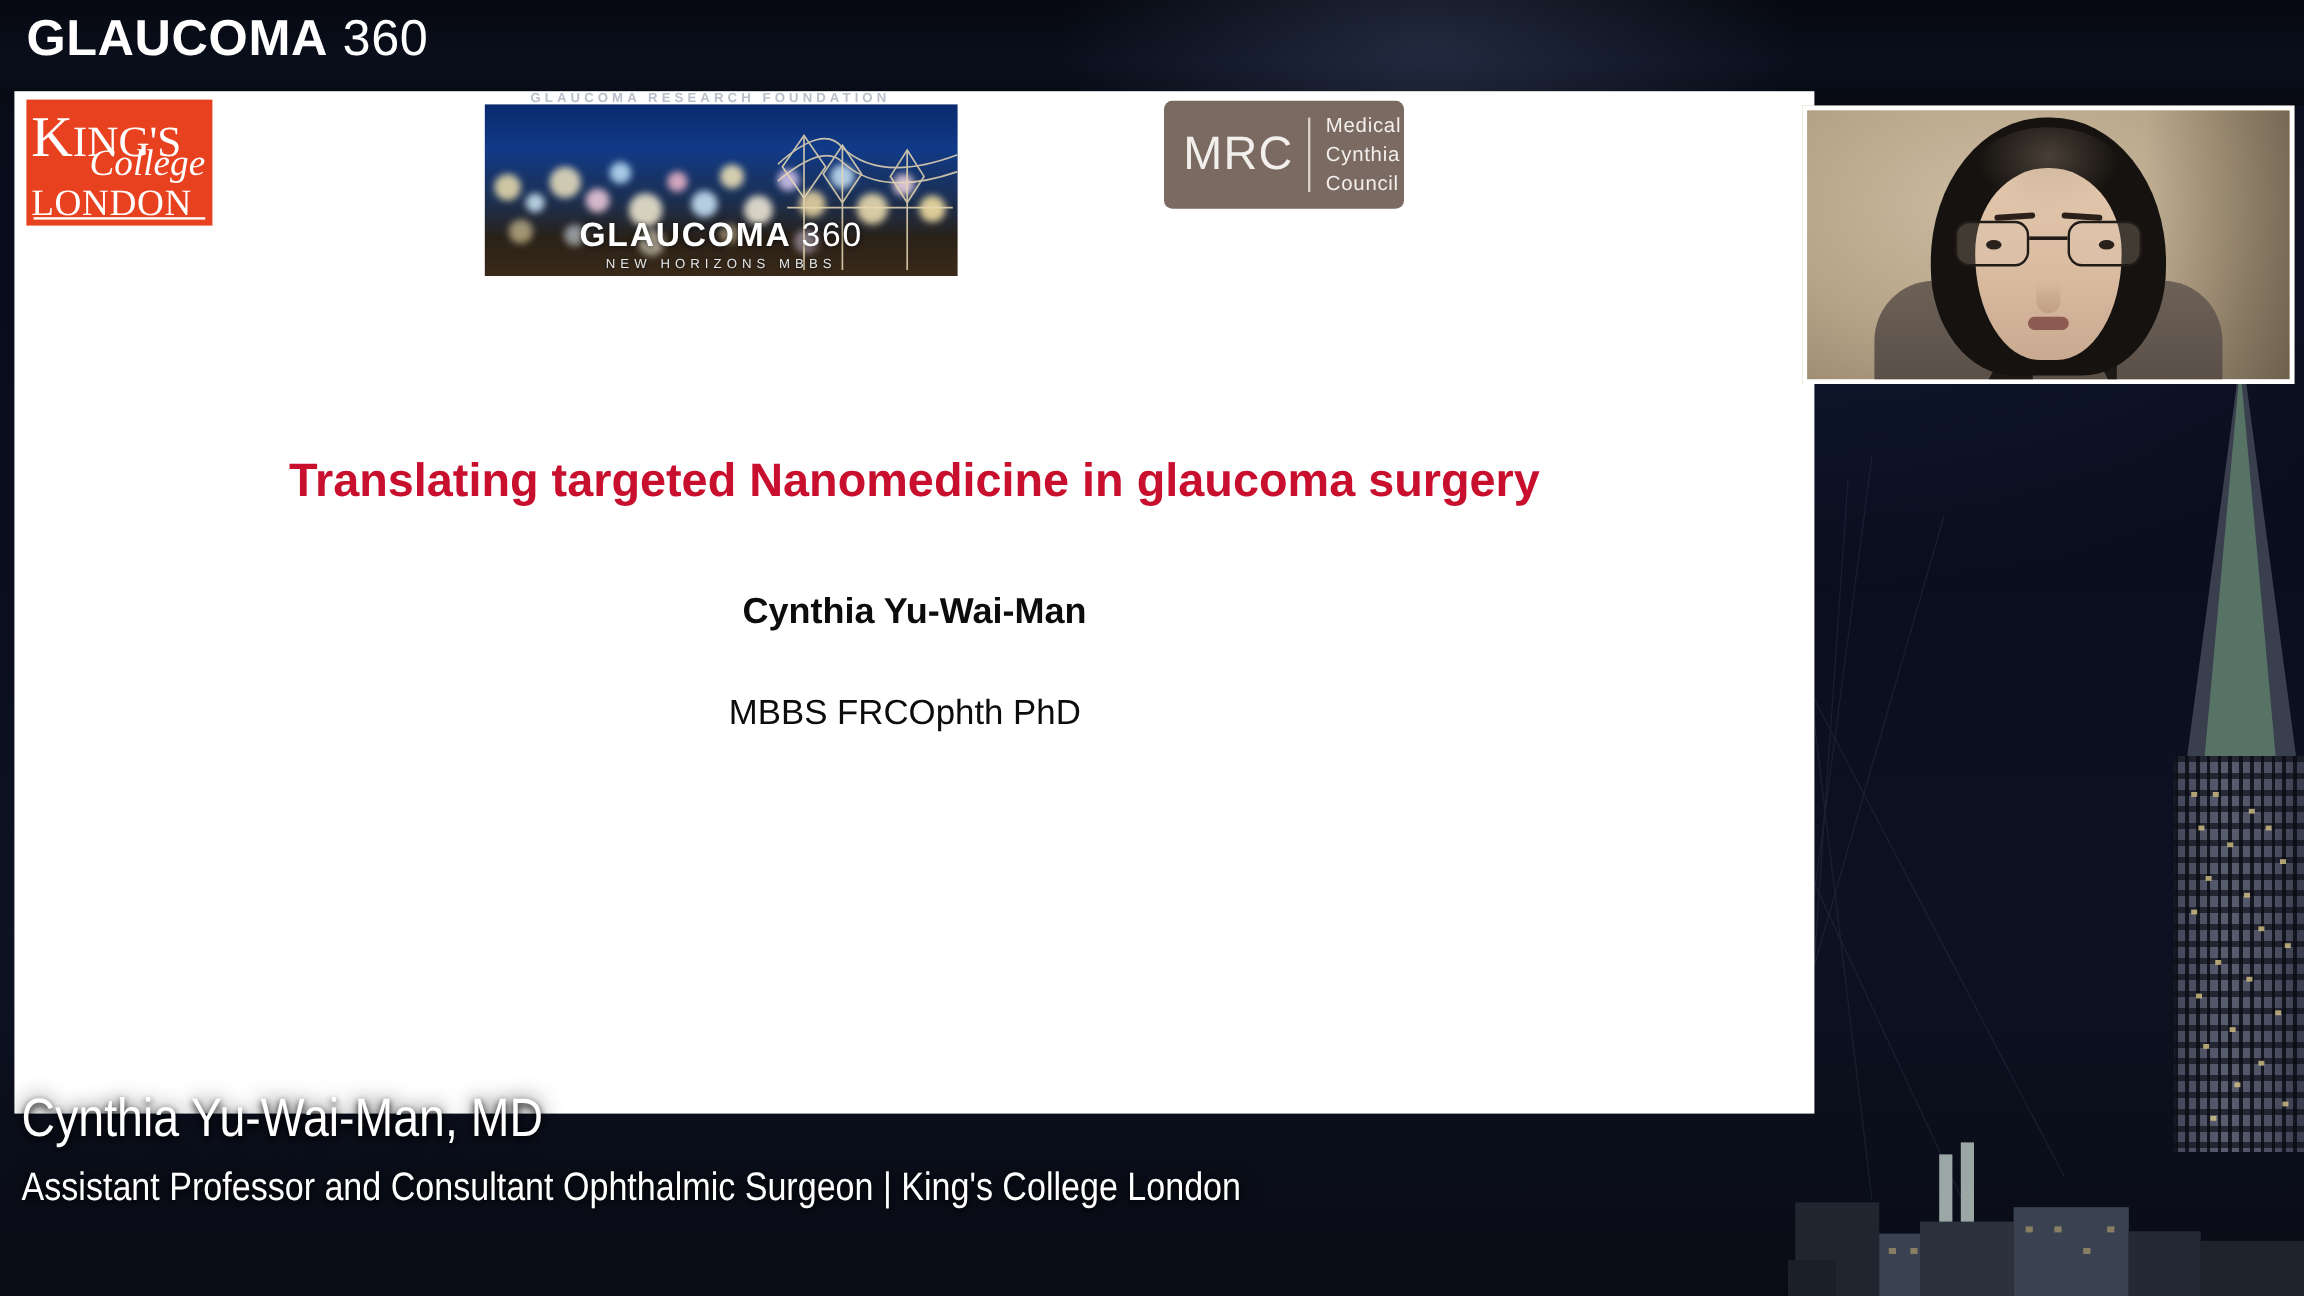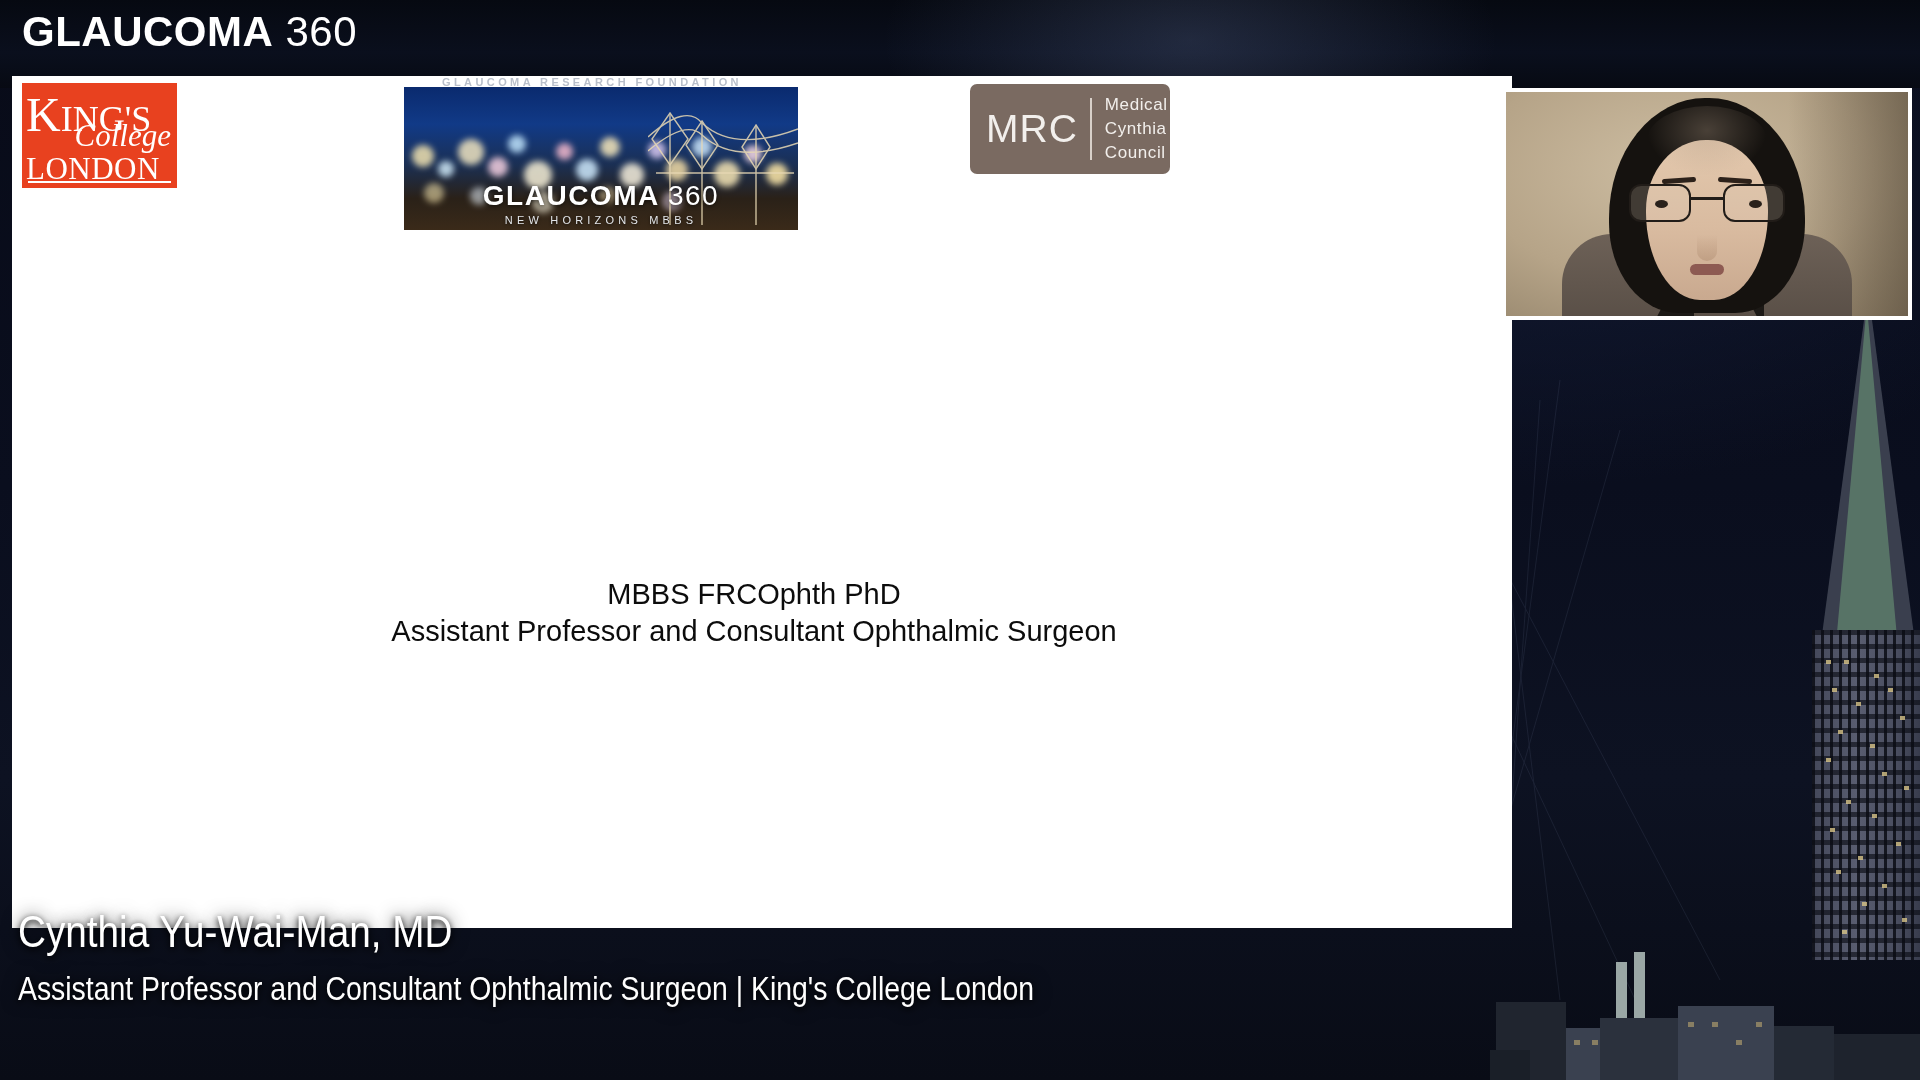--- a/index.html
+++ b/index.html
@@ -437,23 +437,24 @@
     <div class="mrc">
       <div class="m-left">MRC</div>
       <div class="m-div"></div>
       <div class="m-right">
         <div>Medical</div>
         <div>Cynthia</div>
         <div>Council</div>
       </div>
     </div>
 
+    <div class="slide-title">Translating targeted Nanomedicine in glaucoma surgery</div>
+    <div class="slide-name">Cynthia Yu-Wai-Man</div>
     <div class="slide-cred">
       <div>MBBS FRCOphth PhD</div>
-      <div>Assistant Professor and Consultant Ophthalmic Surgeon</div>
     </div>
   </div>
 
   <div class="cam">
     <div class="cam-bg"></div>
     <div class="cam-shadow"></div>
     <div class="body">
       <div class="lapel l"></div>
       <div class="lapel r"></div>
     </div>

